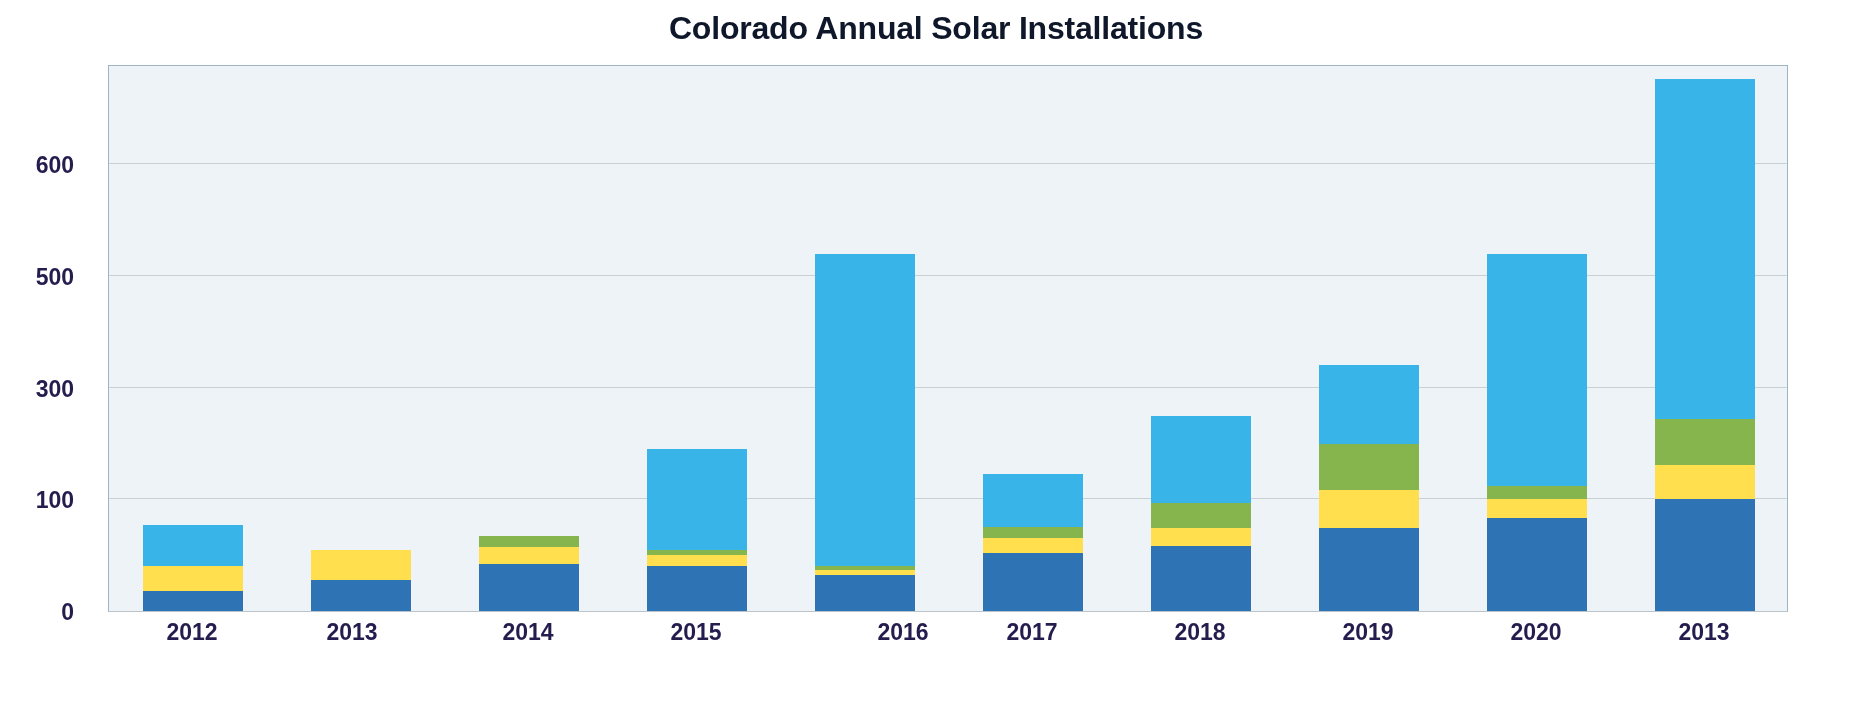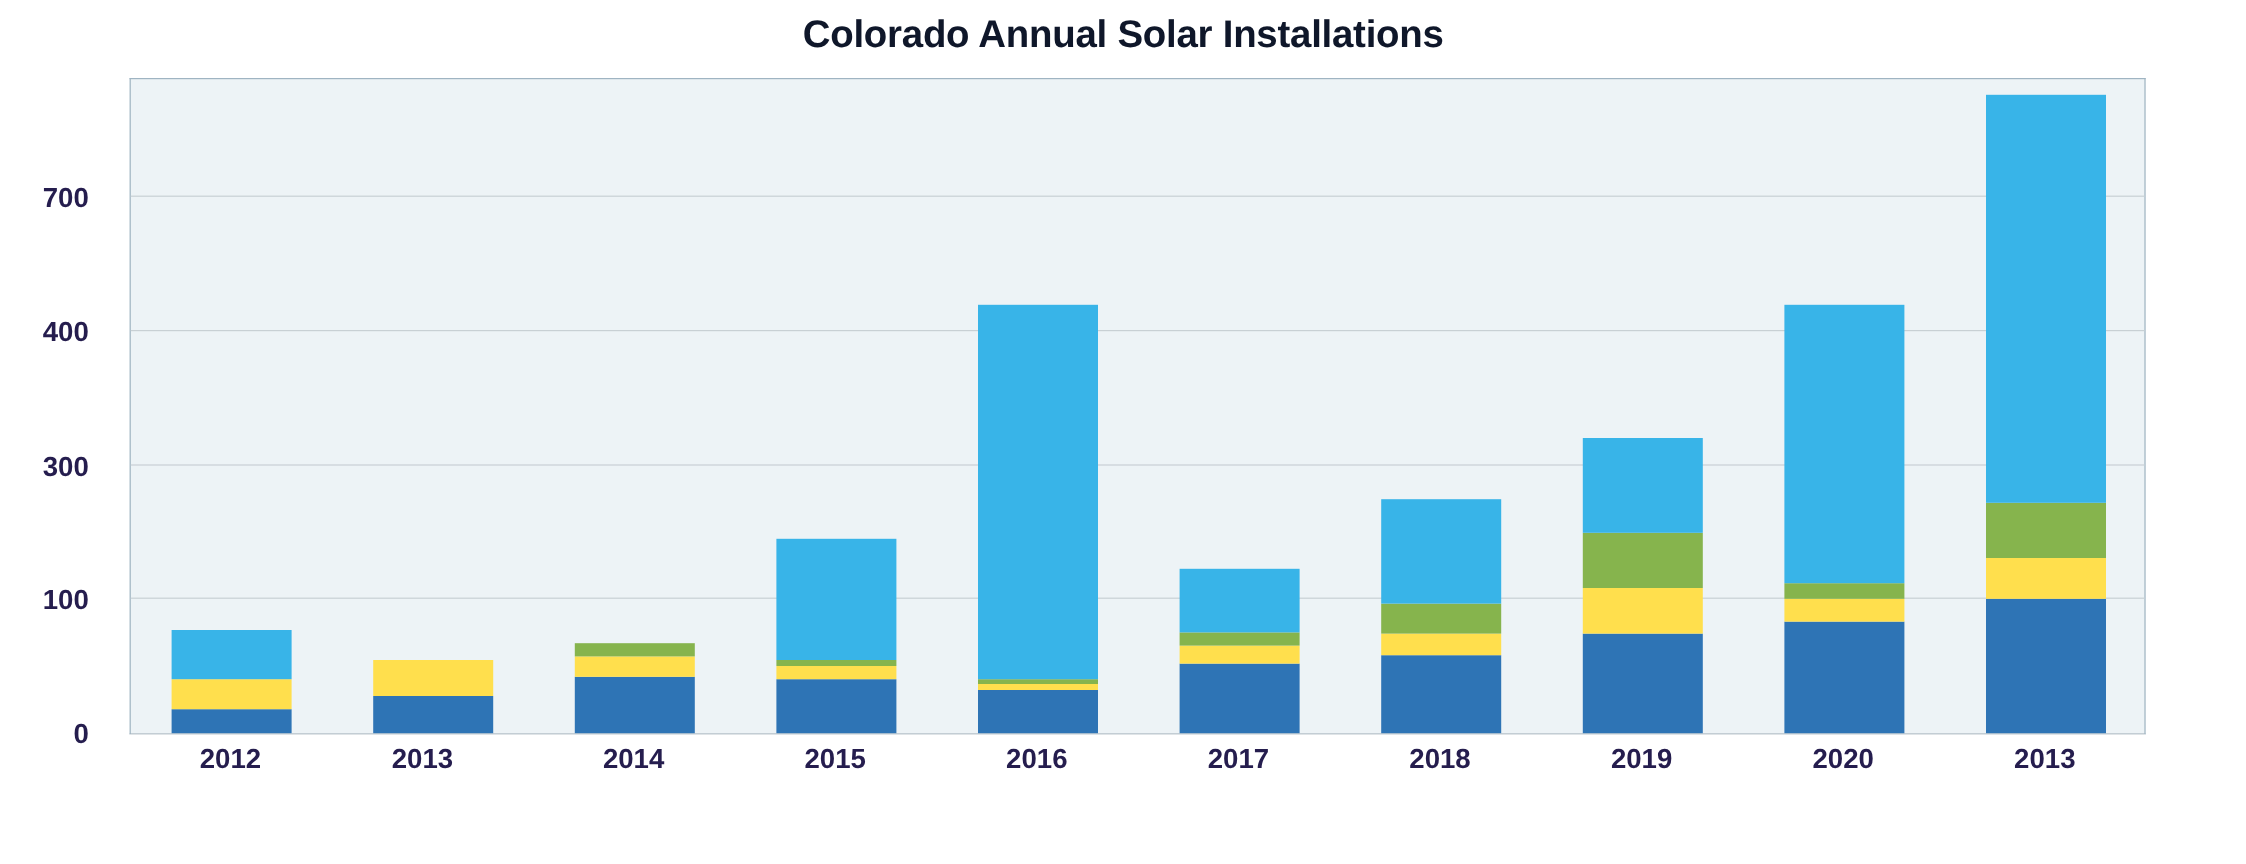--- a/index.html
+++ b/index.html
@@ -150,29 +150,29 @@
           <div class="bar-seg" title="Community Solar 2021: 41 MW" style="bottom: 146.239px; height: 45.7694px; background: rgb(134, 180, 77);"></div>
           <div class="bar-seg" title="Utility 2021: 305 MW" style="bottom: 192.008px; height: 340.48px; background: rgb(56, 180, 232);"></div>
         </div>
       </div>
   </div>
 
   <div id="ytick-layer">
       <div class="y-tick-label" style="top: 612px;">0</div>
       <div class="y-tick-label" style="top: 500.367px;">100</div>
       <div class="y-tick-label" style="top: 388.735px;">300</div>
-      <div class="y-tick-label" style="top: 277.102px;">400</div>
-      <div class="y-tick-label" style="top: 165.469px;">700</div>
+      <div class="y-tick-label" style="top: 277.102px;">500</div>
+      <div class="y-tick-label" style="top: 165.469px;">600</div>
     </div>
   <div id="xtick-layer">
       <div class="x-tick-label" style="left: 192px;">2012</div>
       <div class="x-tick-label" style="left: 352px;">2013</div>
       <div class="x-tick-label" style="left: 528px;">2014</div>
       <div class="x-tick-label" style="left: 696px;">2015</div>
-      <div class="x-tick-label" style="left: 864px;">2016</div>
+      <div class="x-tick-label" style="left: 903px;">2016</div>
       <div class="x-tick-label" style="left: 1032px;">2017</div>
       <div class="x-tick-label" style="left: 1200px;">2018</div>
       <div class="x-tick-label" style="left: 1368px; text-align: center;">2019</div>
       <div class="x-tick-label" style="left: 1536px;">2020</div>
       <div class="x-tick-label" style="left: 1704px;">2013</div>
     </div>
 
 
 </div>
 

